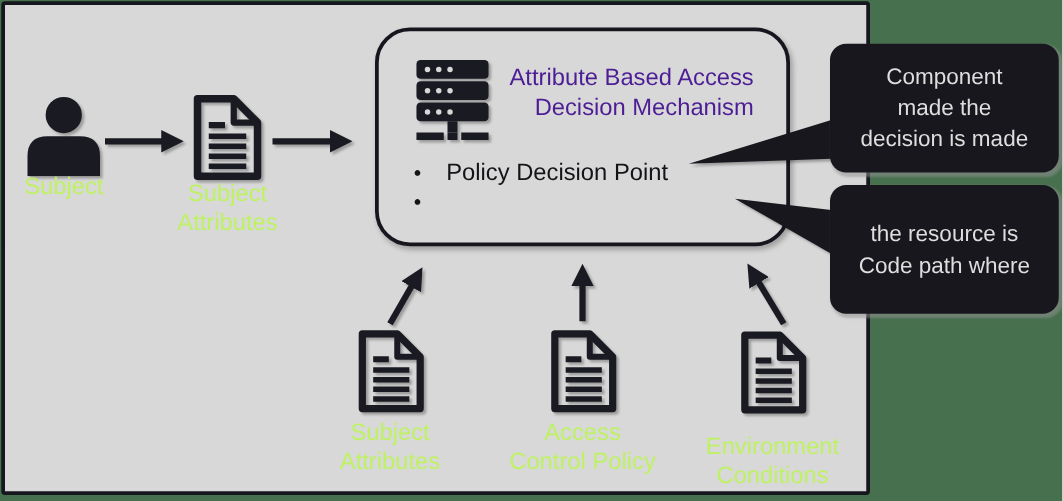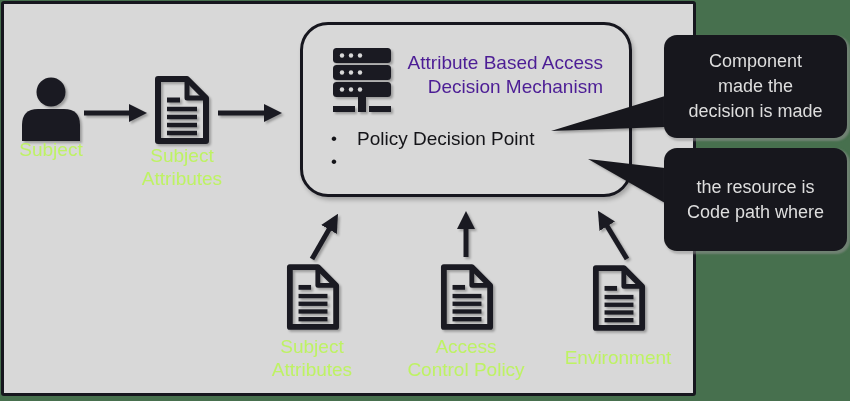--- a/index.html
+++ b/index.html
@@ -170,15 +170,16 @@
     <path d="M4 4 H33 L52 23 V66 H4 Z" fill="none" stroke="#1A1A22" stroke-width="6" stroke-linejoin="round"></path>
     <path d="M33 4 V23 H52" fill="none" stroke="#1A1A22" stroke-width="5" stroke-linejoin="round"></path>
     <line x1="13" y1="25" x2="26" y2="25" stroke="#1A1A22" stroke-width="5"></line>
     <line x1="13" y1="34" x2="43" y2="34" stroke="#1A1A22" stroke-width="4.5"></line>
     <line x1="13" y1="42" x2="43" y2="42" stroke="#1A1A22" stroke-width="4.5"></line>
     <line x1="13" y1="50" x2="43" y2="50" stroke="#1A1A22" stroke-width="4.5"></line>
     <line x1="13" y1="58" x2="43" y2="58" stroke="#1A1A22" stroke-width="4.5"></line>
   </svg>
   <div class="label" style="left:548px;top:335px;width:140px;margin-top:11px;">
     <span>Environment</span>
+    <span>Conditions</span>
   </div>
 
 </div>
 
 </body></html>

